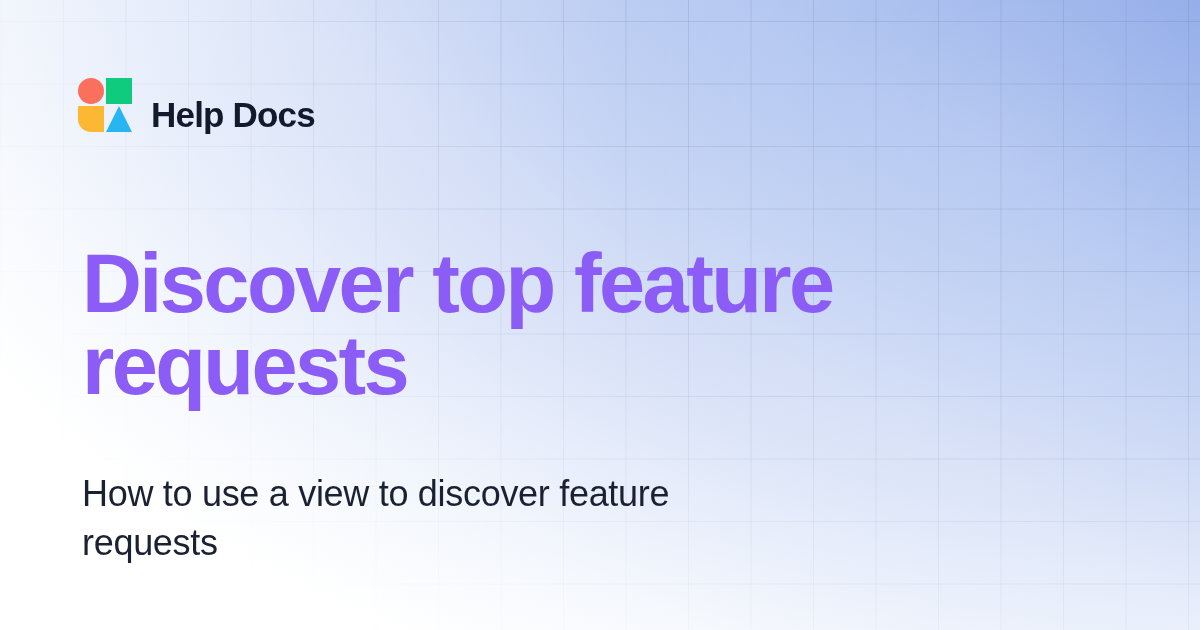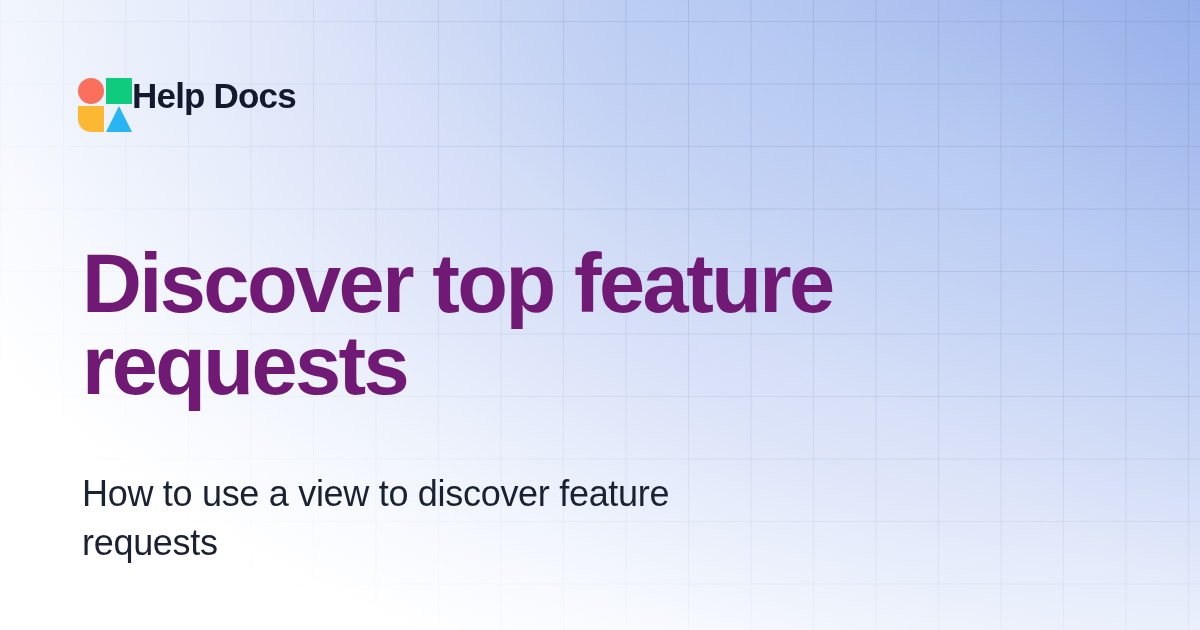--- a/index.html
+++ b/index.html
@@ -91,21 +91,22 @@
   .content {
     position: absolute;
     inset: 0;
   }
 
   .brand {
     position: absolute;
     left: 78px;
     top: 78px;
     display: flex;
-    align-items: flex-start;
+    align-items: flex-end;
+    gap: 19px;
   }
   .brand-mark {
     width: 54px;
     height: 54px;
     display: block;
     flex: 0 0 auto;
   }
   .brand-name {
     font-size: 35px;
     font-weight: 700;
@@ -118,21 +119,21 @@
   .headline {
     position: absolute;
     left: 82px;
     top: 243px;
     width: 960px;
     margin: 0;
     font-size: 83px;
     line-height: 0.99;
     font-weight: 700;
     letter-spacing: -2.6px;
-    color: #701a75;
+    color: #8b5cf6;
     white-space: pre-line;
   }
 
   .subhead {
     position: absolute;
     left: 82px;
     top: 470px;
     width: 700px;
     margin: 0;
     font-size: 36px;

